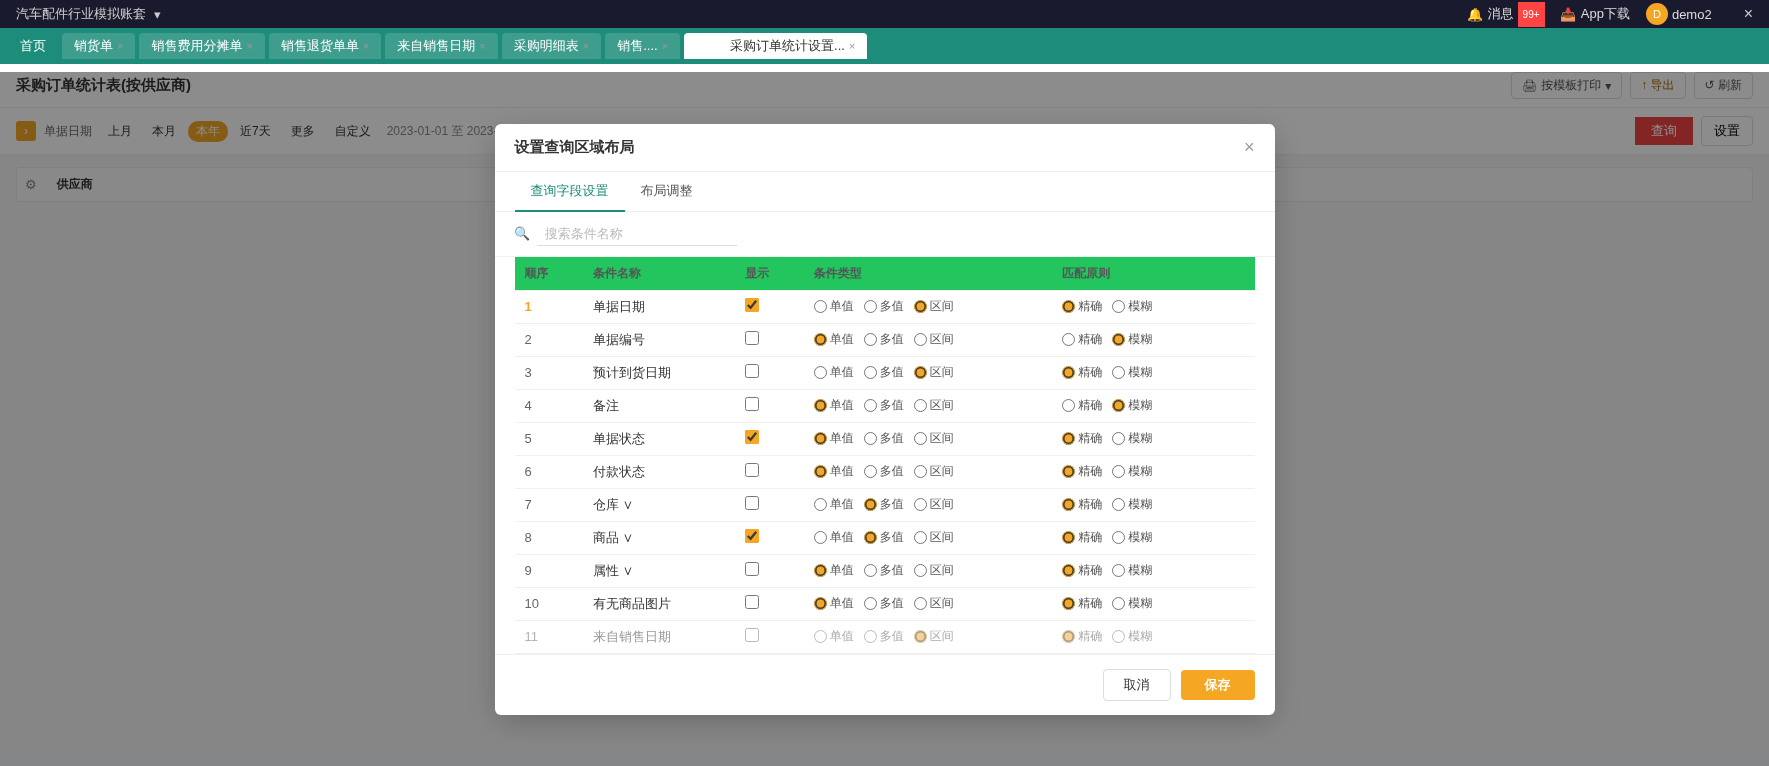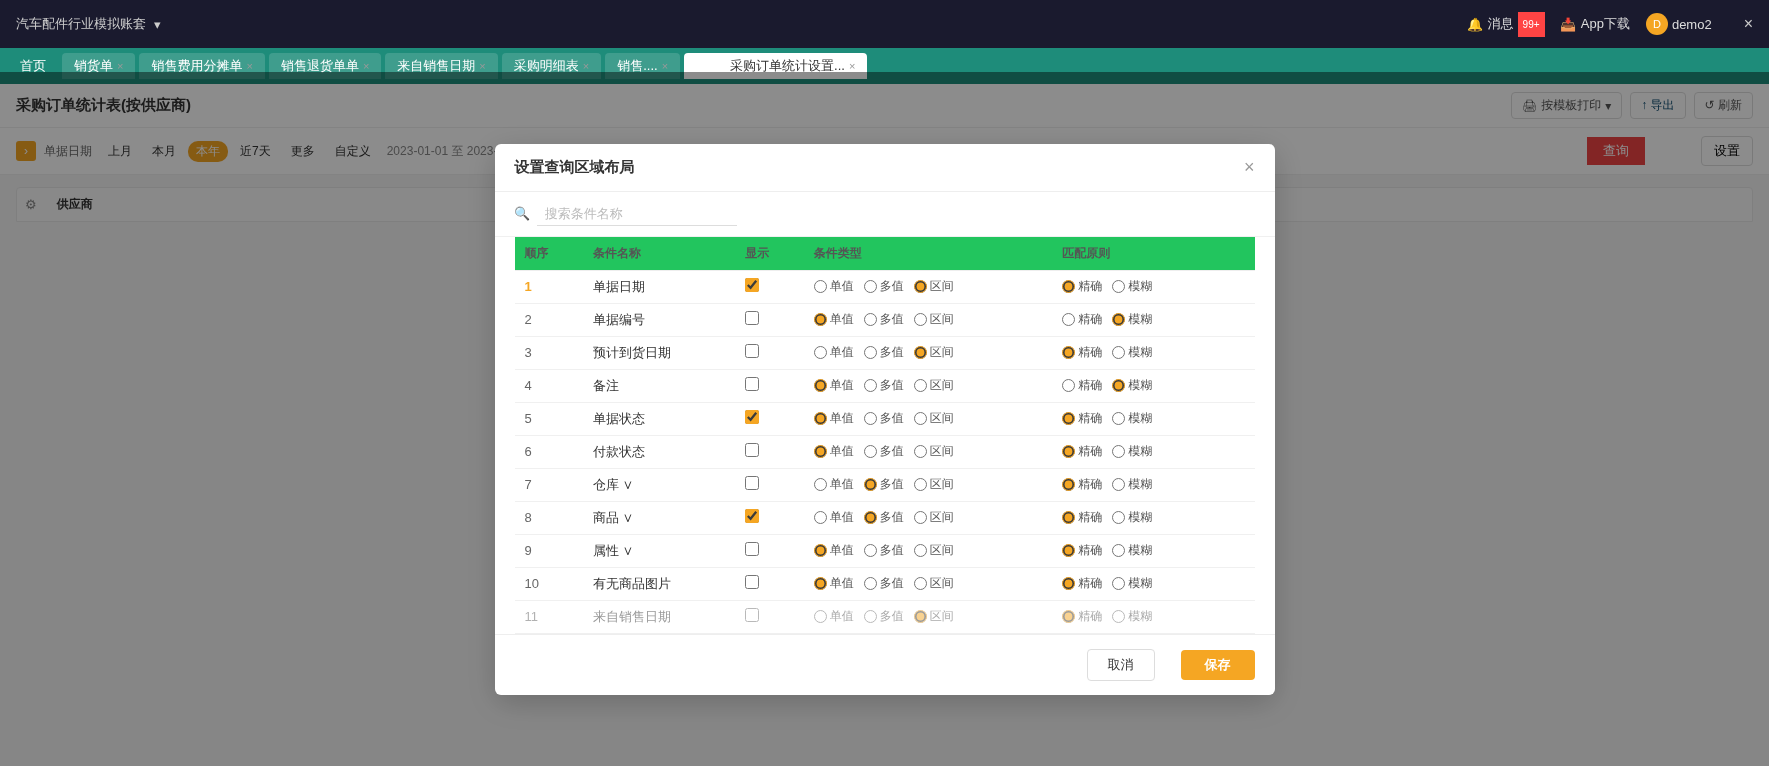--- a/index.html
+++ b/index.html
@@ -1,21 +1,21 @@
 <!DOCTYPE html>
 <html><head>
   <meta charset="utf-8">
   <style>
     * { box-sizing: border-box; margin: 0; padding: 0; }
     body { font-family: 'Microsoft YaHei', Arial, sans-serif; font-size: 13px; background: #f0f2f5; overflow: hidden; }
 
     
     .top-bar {
       background: #1a1a2e;
-      height: 48px;
+      height: 28px;
       display: flex;
       align-items: center;
       justify-content: space-between;
       padding: 0 16px;
       color: #ccc;
     }
     .top-bar-left { display: flex; align-items: center; gap: 8px; font-size: 13px; }
     .top-bar-right { display: flex; align-items: center; gap: 16px; font-size: 13px; color: #ddd; }
     .top-bar-right .badge { background: #ff4444; color: #fff; border-radius: 0; padding: 7px 5px; font-size: 10px; }
     .close-btn-top { color: #ccc; cursor: pointer; font-size: 16px; margin-left: 16px; }
@@ -57,24 +57,24 @@
       background: #fff;
       padding: 8px 16px;
       display: flex;
       align-items: center;
       justify-content: space-between;
       border-bottom: 1px solid #eee;
     }
     .page-title { font-size: 15px; font-weight: bold; color: #333; }
     .header-actions { display: flex; align-items: center; gap: 8px; }
     .btn-print { border: 1px solid #ddd; background: #fff; padding: 4px 10px; border-radius: 4px; cursor: pointer; font-size: 12px; color: #555; display: flex; align-items: center; gap: 4px; }
-    .btn-export { border: 1px solid #ddd; background: #fff; padding: 4px 10px; border-radius: 4px; cursor: pointer; font-size: 12px; color: #0c4a6e; }
+    .btn-export { border: 1px solid #ddd; background: #fff; padding: 4px 10px; border-radius: 4px; cursor: pointer; font-size: 12px; color: #a16207; }
     .btn-refresh { border: 1px solid #ddd; background: #fff; padding: 4px 10px; border-radius: 4px; cursor: pointer; font-size: 12px; color: #555; }
     .btn-query { background: #ef4444; color: #fff; border: none; padding: 5px 16px; border-radius: 0; cursor: pointer; font-size: 13px; }
-    .btn-setting { border: 1px solid #ddd; background: #fff; padding: 5px 12px; border-radius: 4px; cursor: pointer; font-size: 13px; margin-left: 48px; }
+    .btn-setting { border: 1px solid #ddd; background: #fff; padding: 5px 12px; border-radius: 4px; cursor: pointer; font-size: 13px; }
 
     
     .filter-bar {
       background: #fff;
       padding: 8px 16px;
       display: flex;
       align-items: center;
       gap: 8px;
       border-bottom: 1px solid #eee;
     }
@@ -208,21 +208,21 @@
     .radio-item { display: flex; align-items: center; gap: 3px; font-size: 12px; color: #555; }
     .radio-item input[type="radio"] { accent-color: #f5a623; width: 13px; height: 13px; }
     .checkbox-item input[type="checkbox"] { accent-color: #f5a623; width: 14px; height: 14px; }
 
     
     .modal-footer {
       padding: 14px 20px;
       display: flex;
       align-items: center;
       justify-content: flex-end;
-      gap: 26px;
+      gap: 10px;
       border-top: 1px solid #eee;
     }
     .btn-cancel {
       border: 1px solid #ddd;
       background: #fff;
       padding: 6px 20px;
       border-radius: 4px;
       cursor: pointer;
       font-size: 13px;
       color: #333;
@@ -351,20 +351,24 @@
   </div>
 
   <div class="modal-backdrop">
     <div class="modal">
 
       <div class="modal-header">
         <span class="modal-title">设置查询区域布局</span>
         <span class="modal-close">×</span>
       </div>
 
+      <div class="modal-tabs">
+        <div class="modal-tab active">查询字段设置</div>
+        <div class="modal-tab">布局调整</div>
+      </div>
 
       <div class="modal-search">
         <span style="color:#aaa;">🔍</span>
         <input class="search-input" type="text" placeholder="搜索条件名称" style="">
       </div>
 
       <div class="modal-table-wrap">
         <table class="modal-table">
           <thead>
             <tr>

